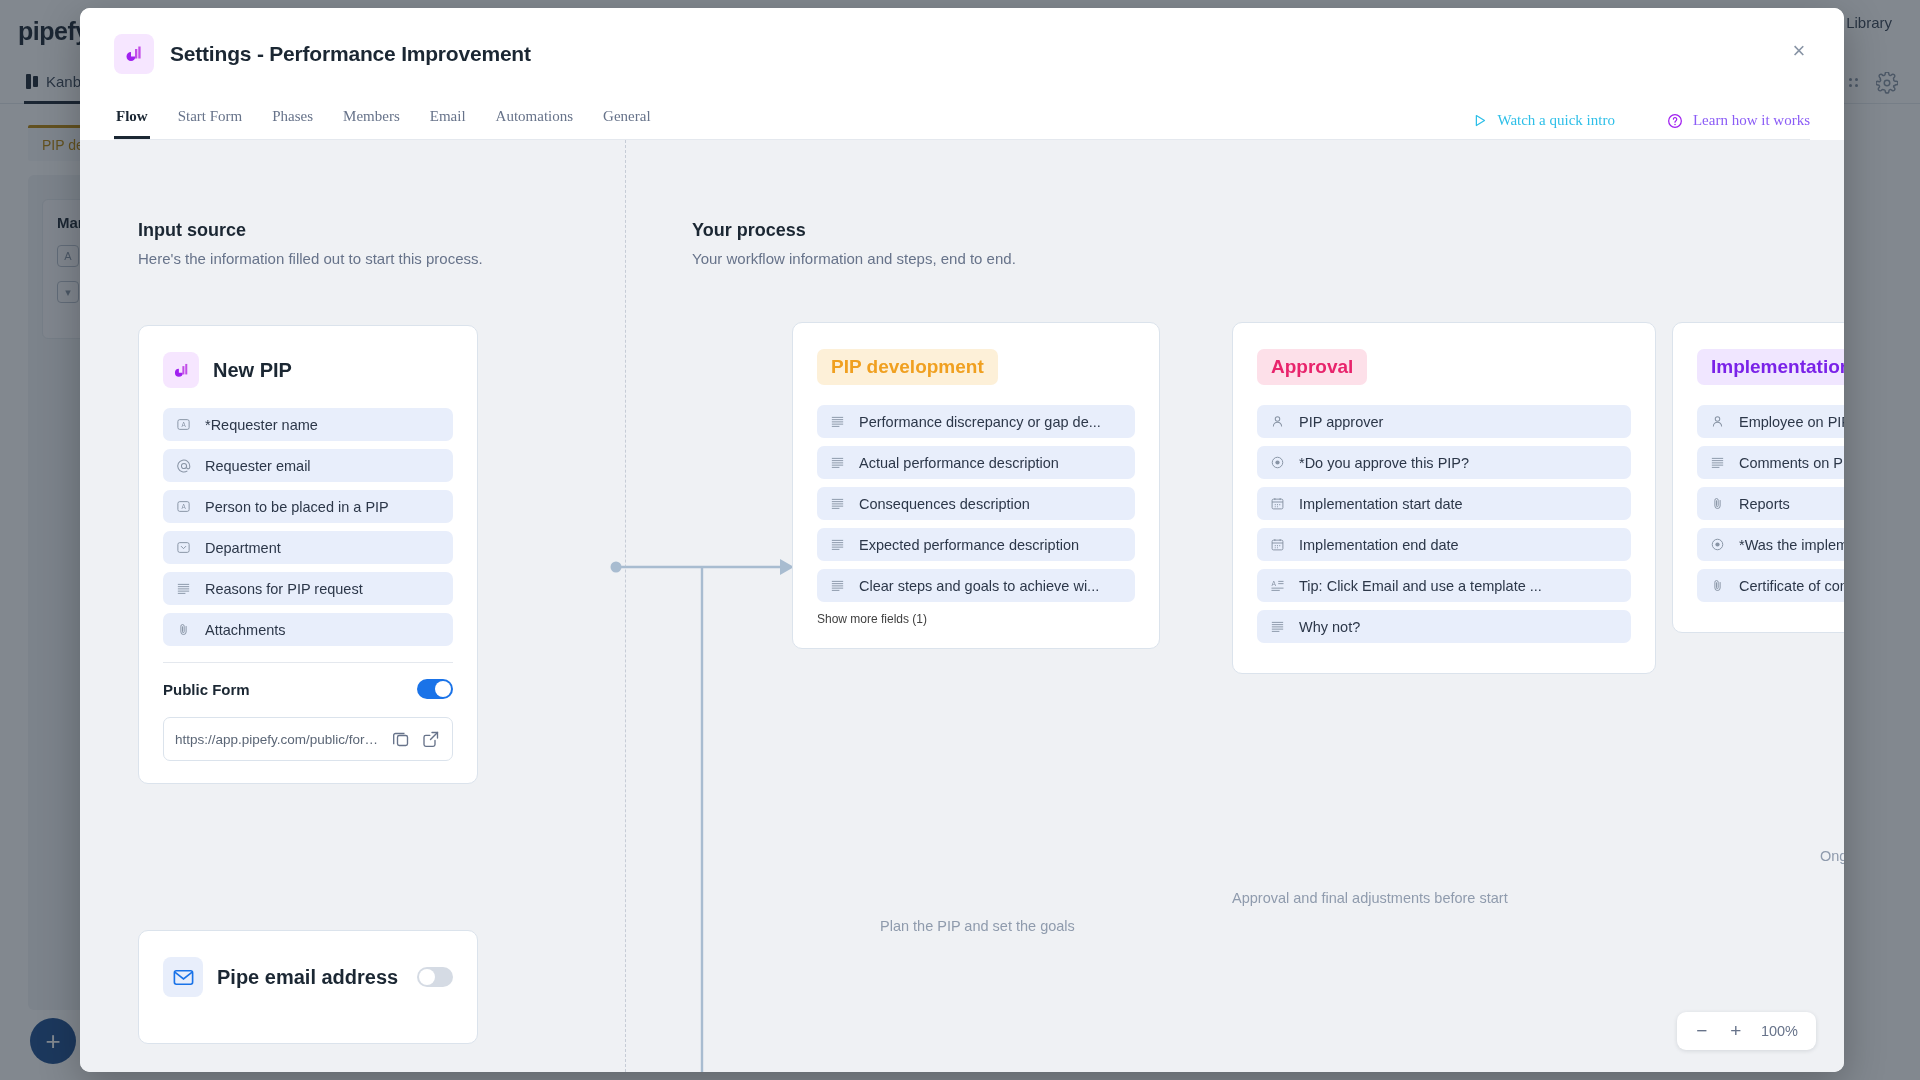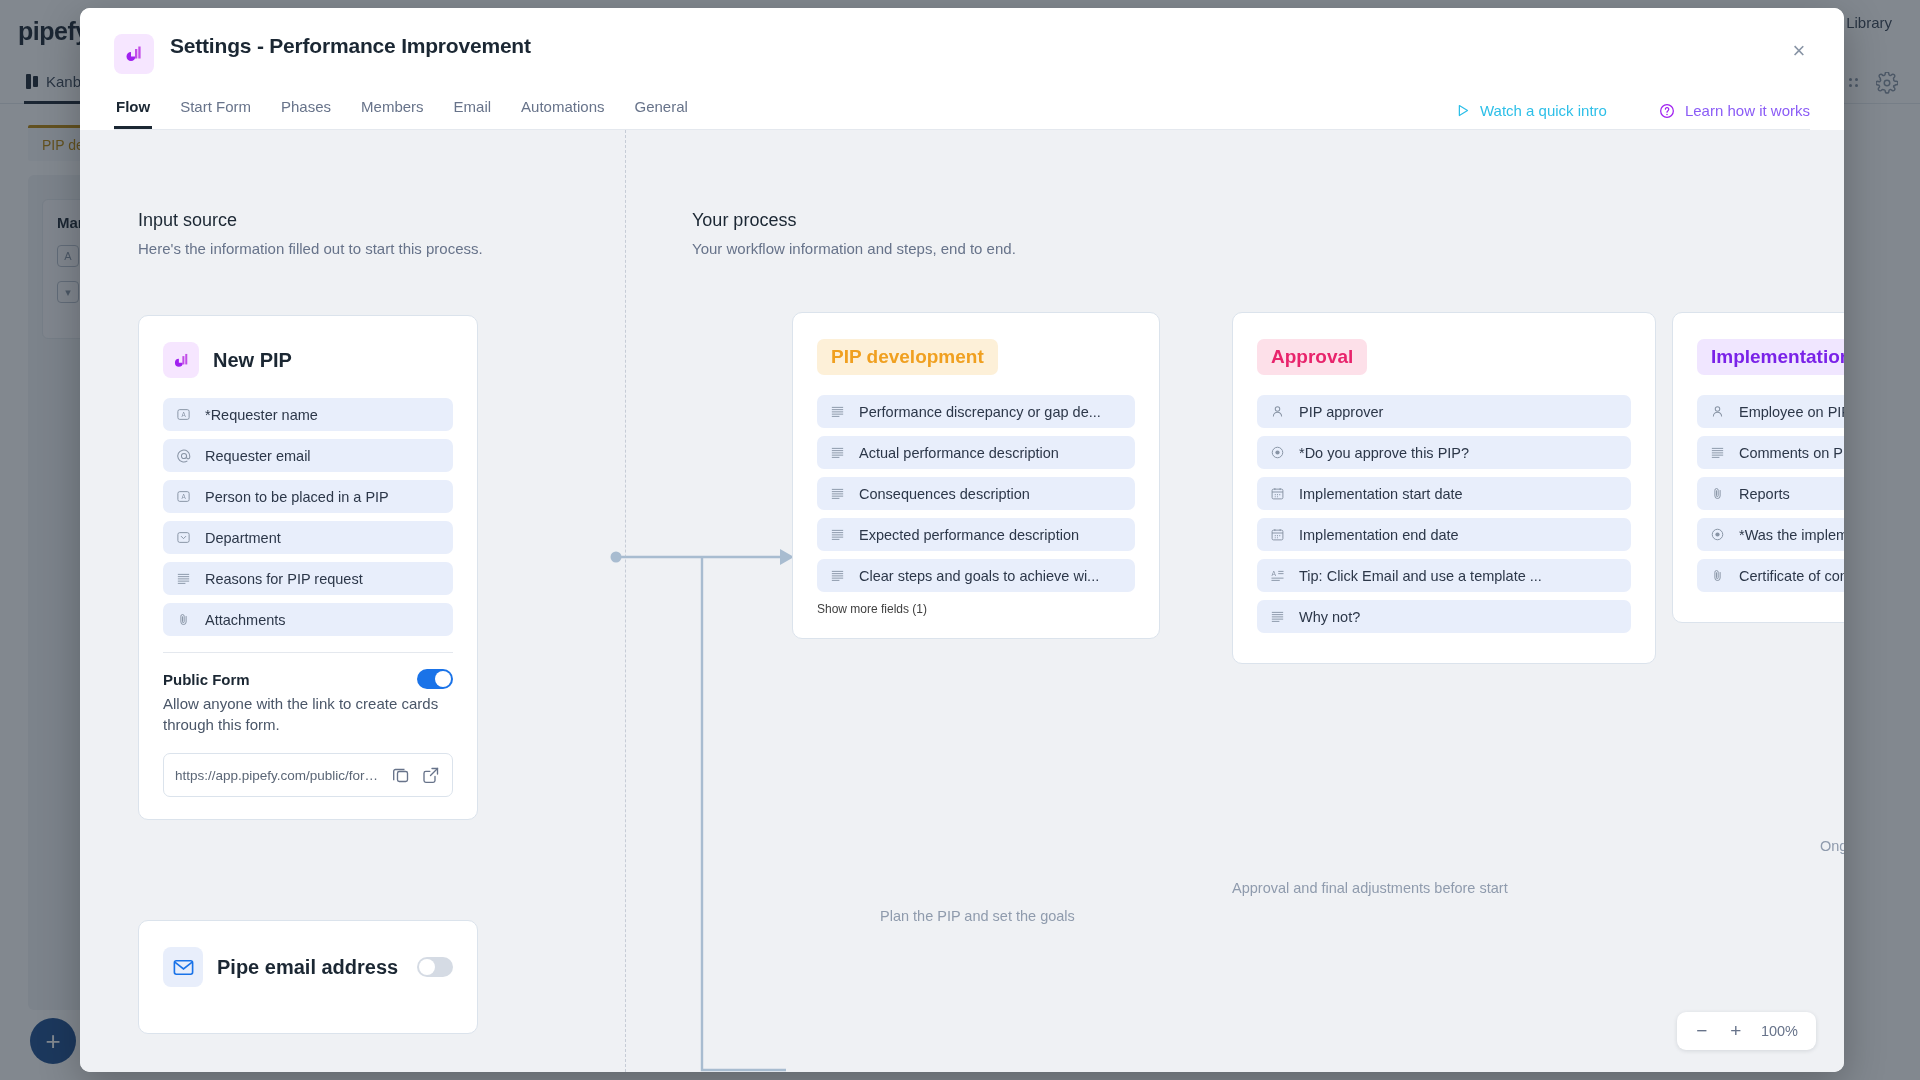--- a/index.html
+++ b/index.html
@@ -105,43 +105,44 @@
     overflow: hidden;
     box-shadow: 0 12px 40px rgba(0,0,0,0.25);
     display: flex; flex-direction: column;
   }
   .modal-header {
     padding: 26px 34px 0 34px;
     background: #fff;
     flex: 0 0 auto;
     position: relative;
   }
-  .title-row { display: flex; gap: 16px; }
+  .title-row { display: flex; align-items: center; gap: 16px; }
   .app-icon {
     width: 40px; height: 40px; border-radius: 8px;
     background: #f6e6ff;
     display: flex; align-items: center; justify-content: center;
   }
   .modal-title {
     font-size: 21px; font-weight: bold; color: #1b2733;
     letter-spacing: -0.2px;
   }
   .close-btn {
     position: absolute; top: 28px; right: 30px;
     width: 30px; height: 30px;
     display: flex; align-items: center; justify-content: center;
     color: #8894a5; font-size: 22px; font-weight: 300;
     cursor: pointer; line-height: 1;
   }
 
   .tabs-row {
-    margin-top: 24px;
+    margin-top: 34px;
     display: flex; align-items: flex-start;
     border-bottom: 1px solid #e4e8ee;
     position: relative;
+    font-family: Liberation Serif, serif;
   }
   .tabs { display: flex; gap: 26px; }
   .tab {
     font-size: 15px; color: #67738a;
     padding: 0 2px 11px 2px;
     border-bottom: 3px solid transparent;
     cursor: pointer; white-space: nowrap;
   }
   .tab.active { color: #1b2733; font-weight: bold; border-bottom-color: #1b2733; }
   .header-links {
@@ -157,21 +158,21 @@
     flex: 1 1 auto;
     position: relative;
     background: #eff1f4;
     overflow: hidden;
   }
   .divider-v {
     position: absolute; top: 0; bottom: 0; left: 545px;
     border-left: 1px dashed #c6ccd6;
   }
   .sec-head { position: absolute; }
-  .sec-title { font-size: 18px; font-weight: normal; color: #1b2733; margin-bottom: 9px; }
+  .sec-title { font-size: 18px; font-weight: bold; color: #1b2733; margin-bottom: 9px; }
   .sec-sub { font-size: 15px; color: #67738a; }
 
   
   .card {
     position: absolute;
     background: #ffffff;
     border: 1px solid #dbe3ec;
     border-radius: 10px;
     padding: 26px 24px 22px 24px;
   }
@@ -429,21 +430,20 @@
       </div>
 
       <hr class="card-sep">
 
       <div class="pf-row">
         <span class="pf-title">Public Form</span>
         <span class="toggle on">
             <span class="knob"></span>
           </span>
       </div>
-      <div class="pf-desc">Allow anyone with the link to create cards through this form.</div>
 
       <div class="url-box">
         <span class="url-text">https://app.pipefy.com/public/form/1g0y...</span>
         <svg class="ic-btn" viewBox="0 0 20 20" fill="none" stroke="#67738a" stroke-width="1.35">
             <rect x="6.5" y="6.5" width="10" height="10" rx="1.8"></rect>
             <path d="M13.5 4.5h-9a1.8 1.8 0 00-1.8 1.8v9"></path>
           </svg>
         <svg class="ic-btn" viewBox="0 0 20 20" fill="none" stroke="#67738a" stroke-width="1.35" stroke-linecap="round">
             <path d="M11 3.5h5.5V9"></path>
             <path d="M16.5 3.5L9.5 10.5"></path>

